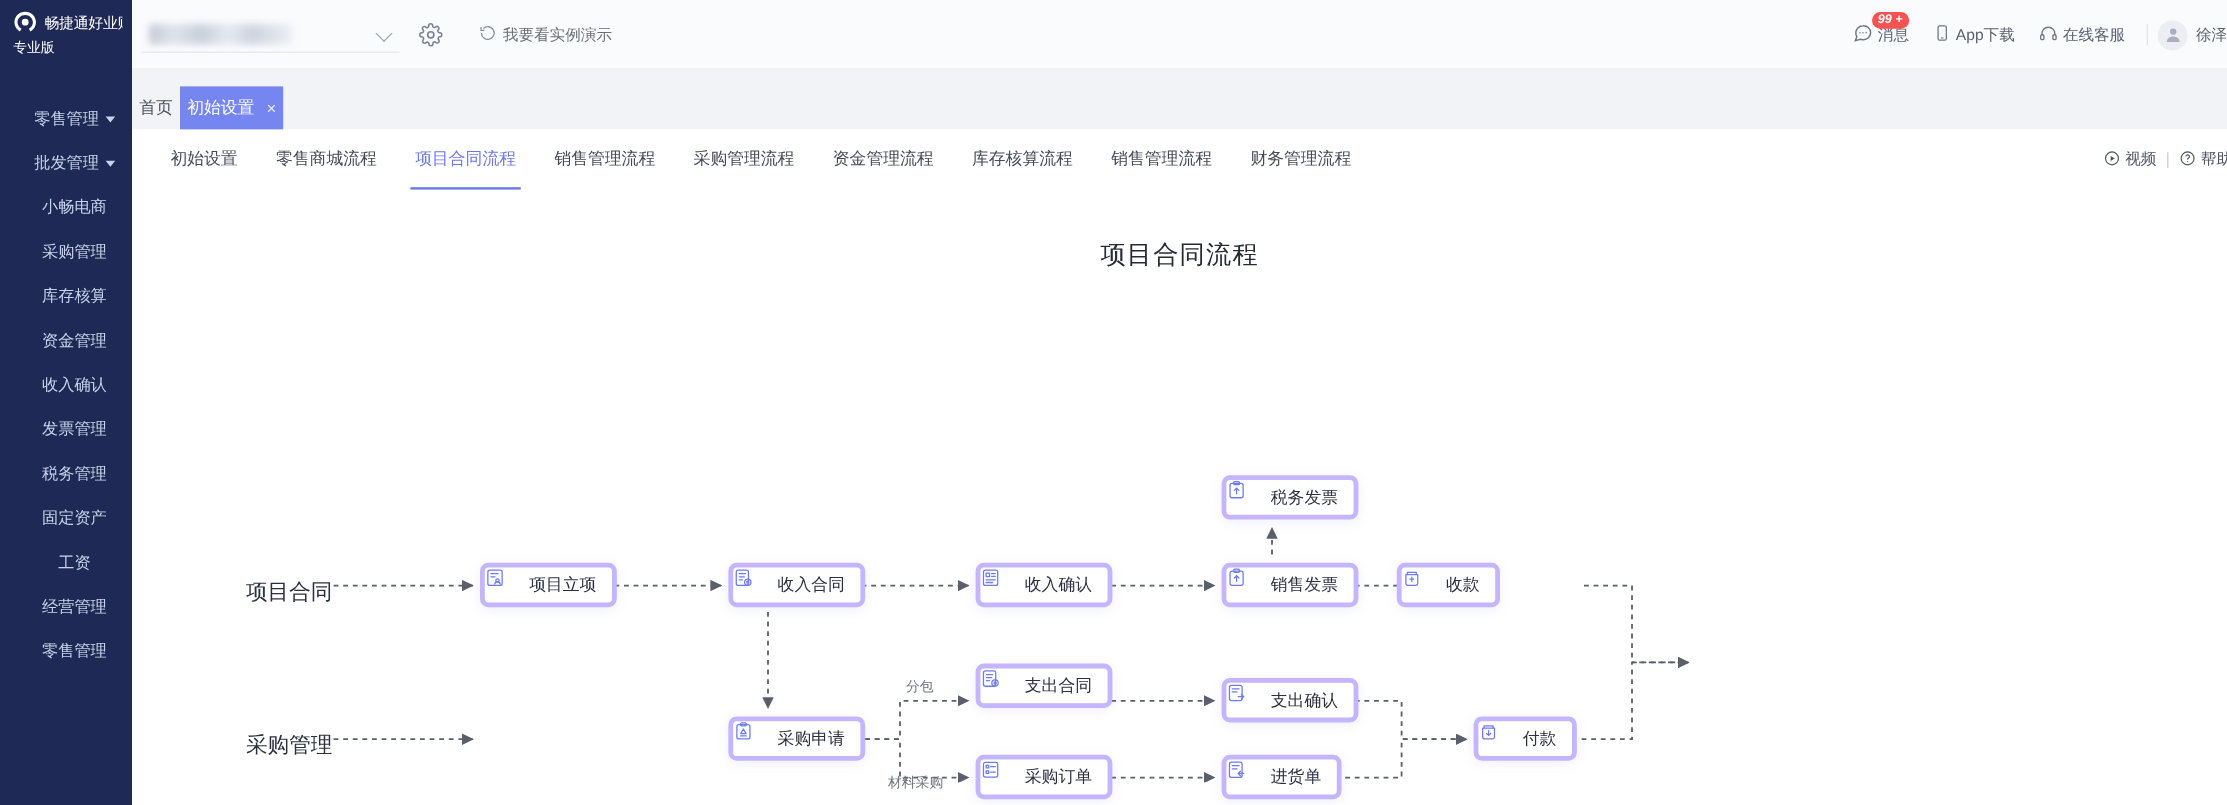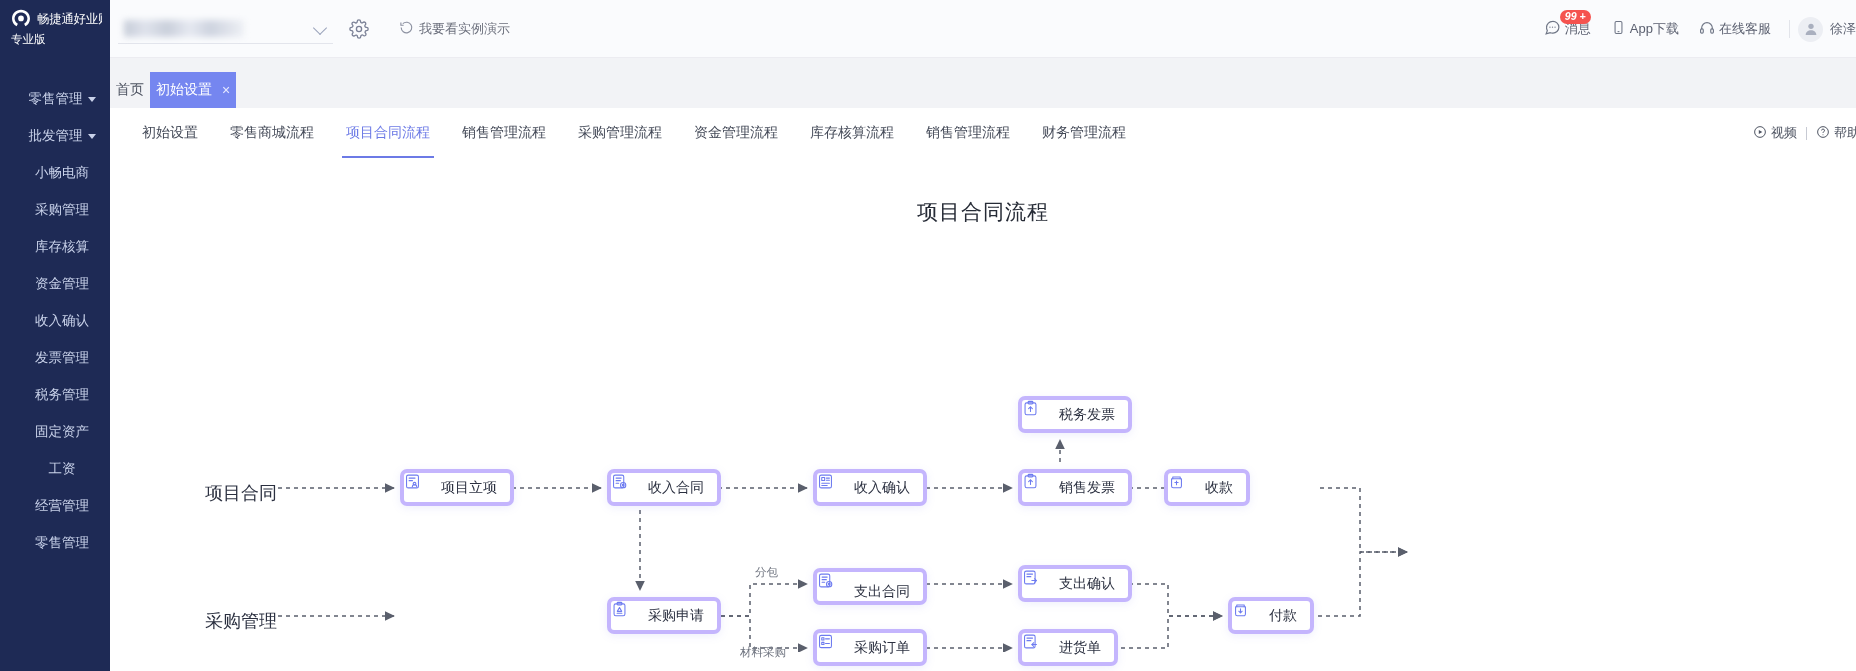--- a/index.html
+++ b/index.html
@@ -444,21 +444,21 @@
           <span class="ic">
             <svg width="17" height="17" viewBox="0 0 20 20" fill="none" stroke="#6d7bf0" stroke-width="1.25" stroke-linecap="round" stroke-linejoin="round">
               <rect x="3.6" y="3.4" width="12.8" height="14" rx="2"></rect>
               <rect x="7.2" y="1.6" width="5.6" height="3" rx="1"></rect>
               <path d="M10 7.6l2.6 4.6H7.4z"></path>
               <line x1="7.2" y1="14.4" x2="12.8" y2="14.4"></line>
             </svg>
           </span>
           <span>采购申请</span>
         </div>
-        <div class="node" style="left: 703px; top: 336px; align-items: flex-end;">
+        <div class="node" style="left: 703px; top: 321px;">
           <span class="ic">
             <svg width="17" height="17" viewBox="0 0 20 20" fill="none" stroke="#6d7bf0" stroke-width="1.25" stroke-linecap="round" stroke-linejoin="round">
               <rect x="3" y="2.5" width="12" height="15" rx="2"></rect>
               <line x1="6" y1="6" x2="12" y2="6"></line>
               <line x1="6" y1="9" x2="11" y2="9"></line>
               <line x1="6" y1="12" x2="9" y2="12"></line>
               <circle cx="14.3" cy="14.3" r="3.1"></circle>
               <circle cx="14.3" cy="14.3" r="1"></circle>
             </svg>
           </span>

